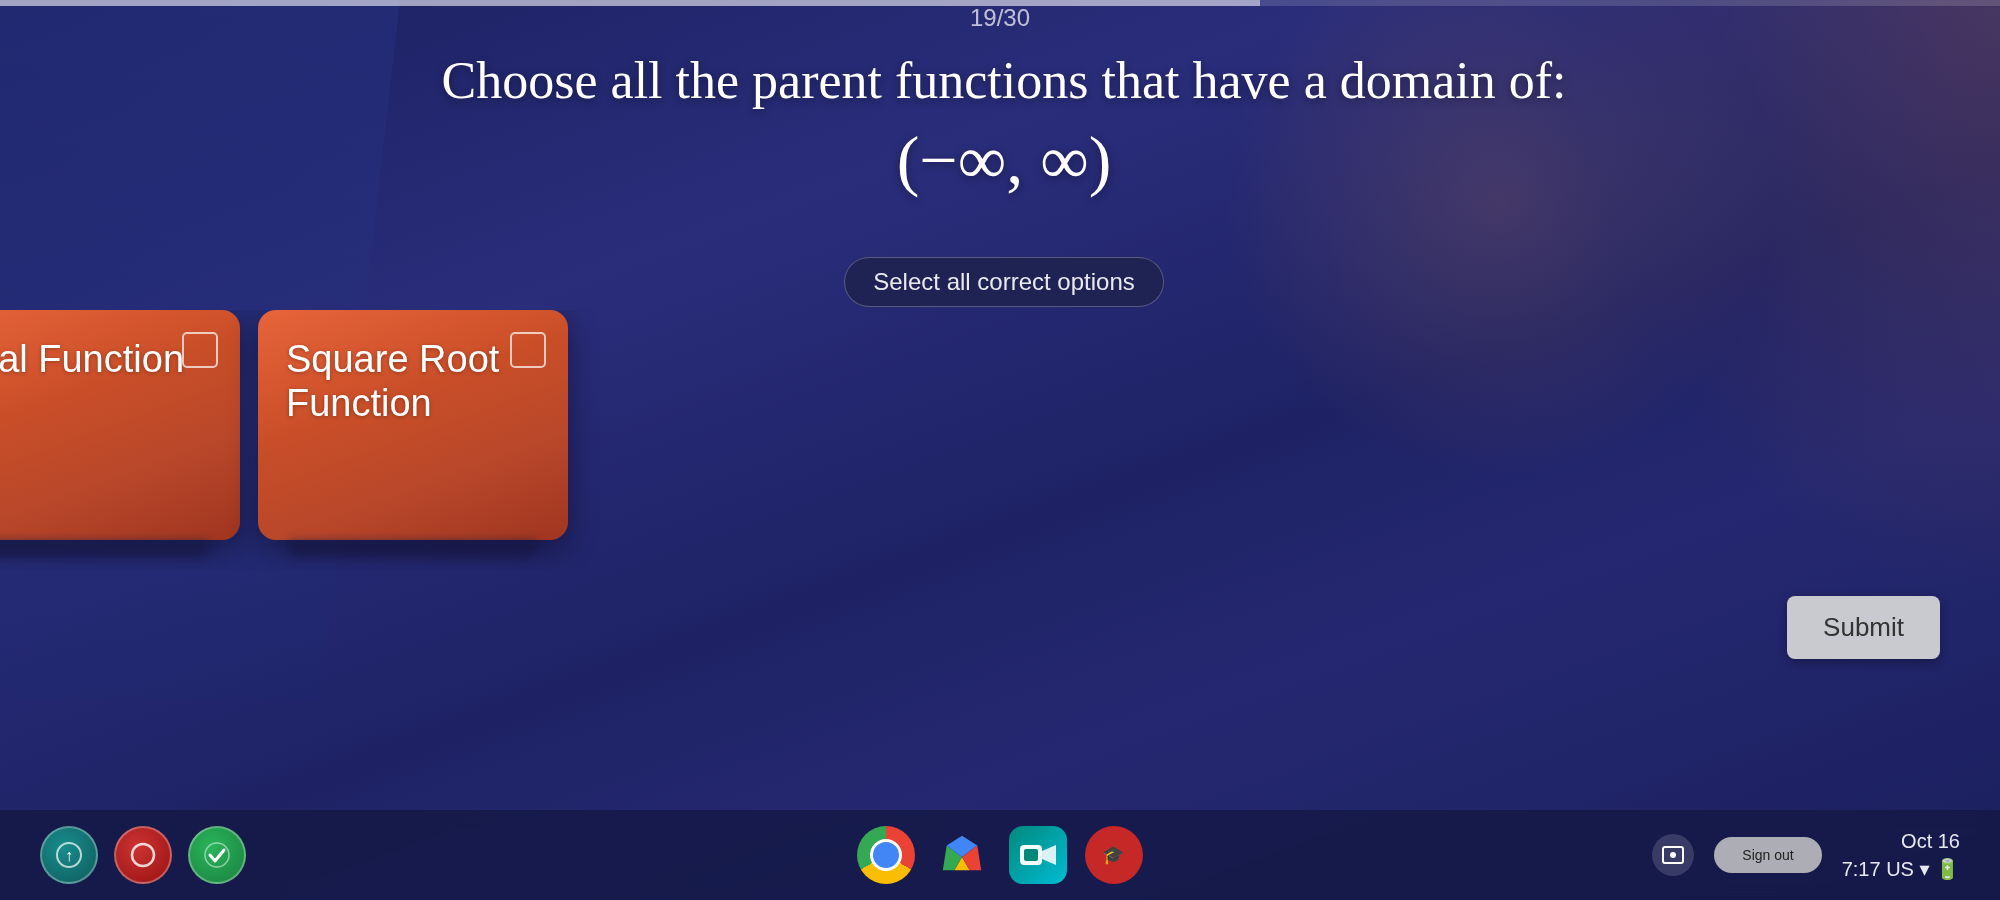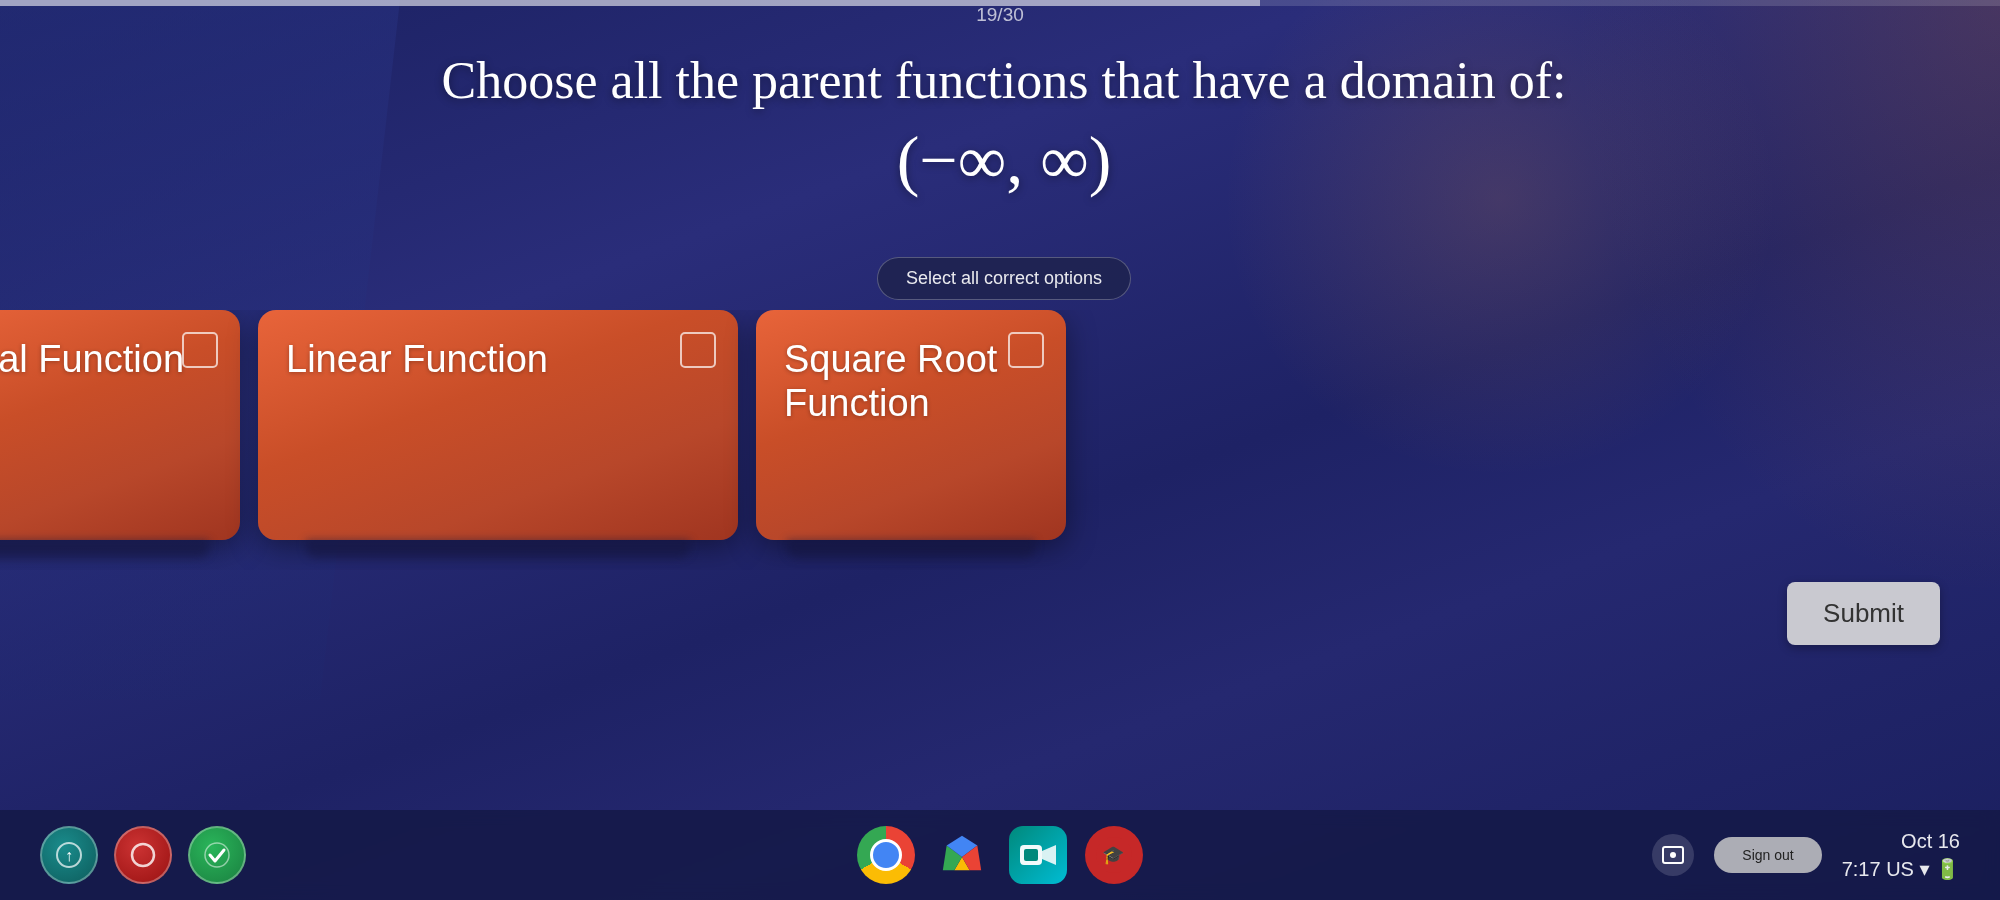--- a/index.html
+++ b/index.html
@@ -60,21 +60,21 @@
       background: rgba(255,255,255,0.5);
     }
 
     
     .progress-text {
       position: absolute;
       top: 4px;
       left: 50%;
       transform: translateX(-50%);
       color: rgba(255,255,255,0.7);
-      font-size: 19px;
+      font-size: 24px;
       font-family: Arial, sans-serif;
       z-index: 11;
     }
 
     
     .main-content {
       position: absolute;
       top: 30px;
       left: 8px; right: 0;
       display: flex;
@@ -105,21 +105,21 @@
     }
 
     
     .hint-bubble {
       margin-top: 55px;
       background: rgba(30,35,80,0.92);
       border: 1px solid rgba(255,255,255,0.25);
       border-radius: 30px;
       padding: 10px 28px;
       color: rgba(255,255,255,0.9);
-      font-size: 18px;
+      font-size: 24px;
       font-family: Arial, sans-serif;
     }
 
     .option-card {
       flex: 1;
       max-width: 480px;
       min-height: 230px;
       background: linear-gradient(160deg, #e8643a 0%, #c94e28 40%, #b8472a 70%, #a03520 100%);
       border-radius: 18px;
       display: flex;
@@ -171,21 +171,21 @@
       width: 80%;
       height: 18px;
       background: rgba(20,20,60,0.5);
       border-radius: 0 0 10px 10px;
       filter: blur(4px);
     }
 
     
     .submit-btn {
       position: absolute;
-      bottom: 255px;
+      bottom: 241px;
       right: 60px;
       background: rgba(220,220,220,0.9);
       border: none;
       border-radius: 8px;
       padding: 16px 36px;
       font-size: 26px;
       font-family: Arial, sans-serif;
       color: #333;
       cursor: pointer;
       z-index: 10;
@@ -406,24 +406,20 @@
 </div>
 
 <div class="cards-outer">
   <div class="cards-inner">
 
     <div class="option-card option-card-partial-left">
       <div class="option-checkbox"></div>
       <div class="option-label">ntial Function</div>
     </div>
 
-    <div class="option-card">
-      <div class="option-checkbox"></div>
-      <div class="option-label">Linear Function</div>
-    </div>
 
 
     <div class="option-card option-card-partial-right">
       <div class="option-checkbox"></div>
       <div class="option-label">Square Root Function</div>
     </div>
 
   </div>
 </div>
 

